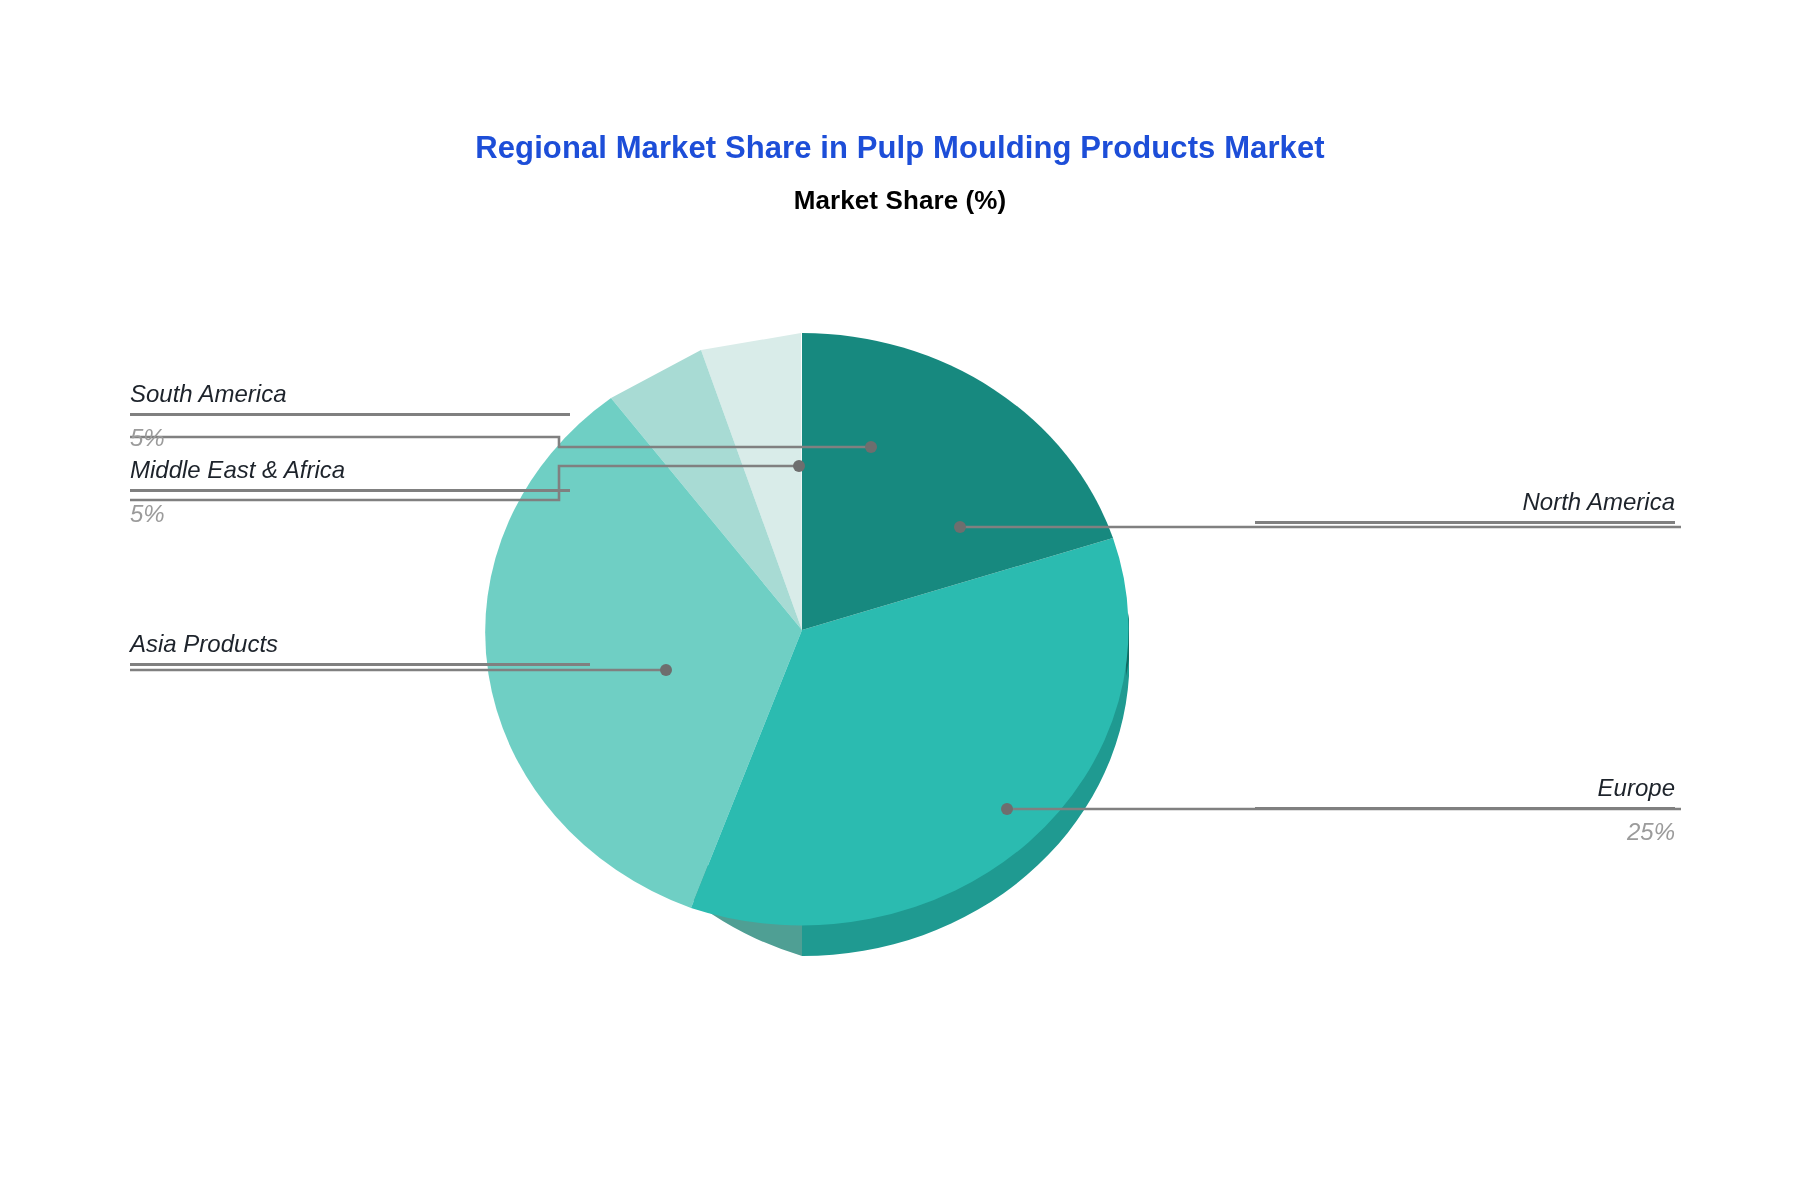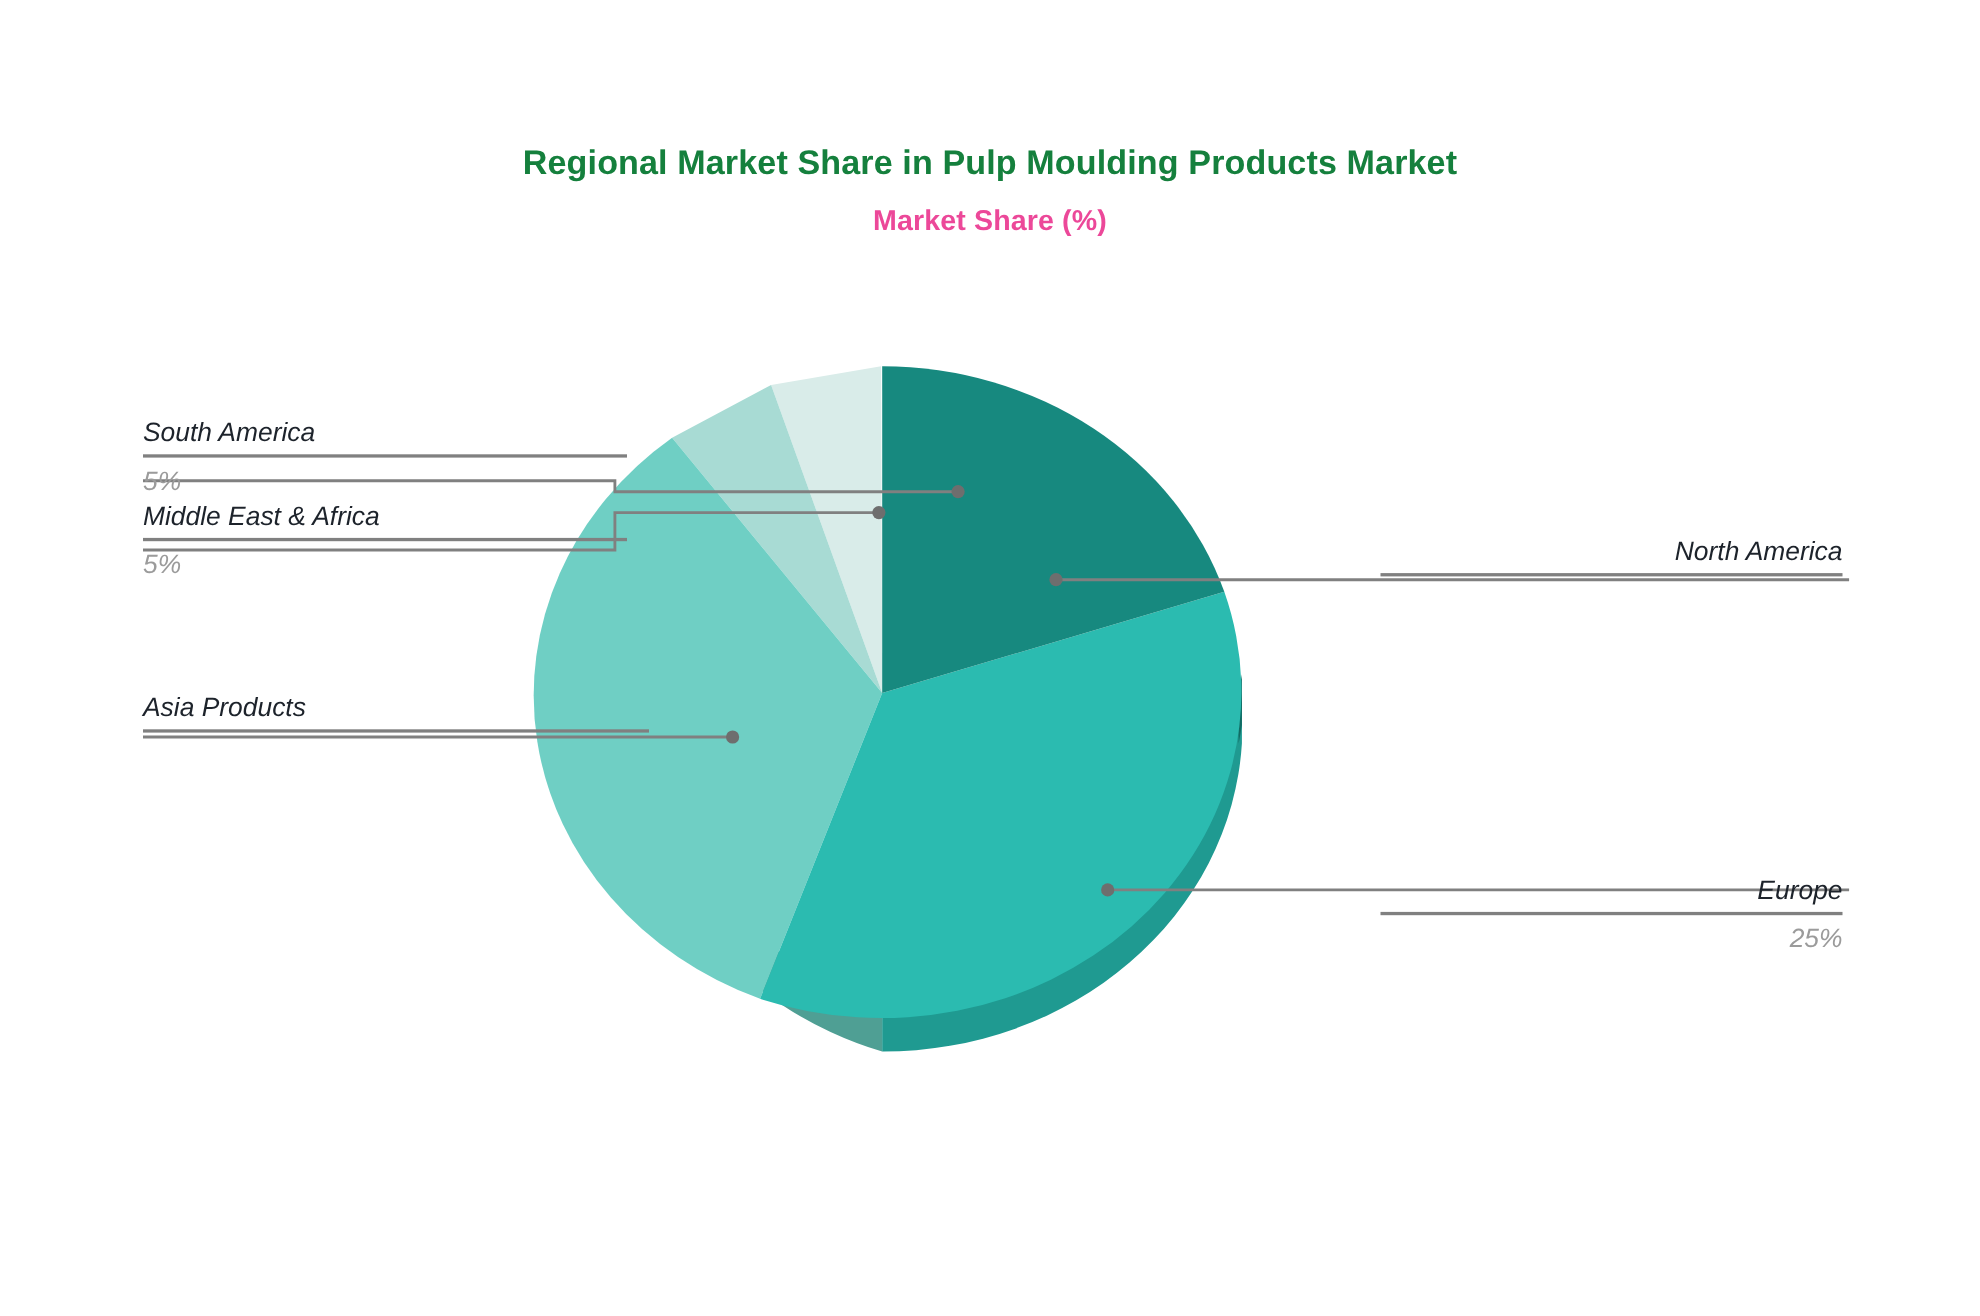--- a/index.html
+++ b/index.html
@@ -24,29 +24,29 @@
   #title-block {
     position: absolute;
     top: 130px;
     left: 0;
     width: 1800px;
     text-align: center;
   }
   #chart-title {
     font-size: 31px;
     font-weight: bold;
-    color: #15803d;
+    color: #1d4ed8;
     letter-spacing: 0.1px;
     line-height: 1.15;
   }
   #chart-subtitle {
     margin-top: 19px;
     font-size: 26px;
     font-weight: bold;
-    color: #ec4899;
+    color: #000000;
     letter-spacing: 0.1px;
   }
 
   
   #pie-wrap {
     position: absolute;
     left: 0;
     top: 0;
     width: 1800px;
     height: 1196px;
@@ -77,21 +77,21 @@
     line-height: 1.18;
     white-space: nowrap;
   }
   .callout.right { text-align: right; }
   .callout.left  { text-align: left; }
 
   #co-south-america     { left: 130px; top: 380px;  width: 440px; }
   #co-middle-east       { left: 130px; top: 456px;  width: 440px; }
   #co-asia-pacific      { left: 130px; top: 630px;  width: 460px; }
   #co-north-america     { left: 1255px; top: 488px; width: 420px; }
-  #co-europe            { left: 1255px; top: 796px; width: 420px; }
+  #co-europe            { left: 1255px; top: 774px; width: 420px; }
 
   
   #logo {
     position: absolute;
     left: 1470px;
     top: 1030px;
     width: 180px;
     height: 72px;
   }
 </style>

